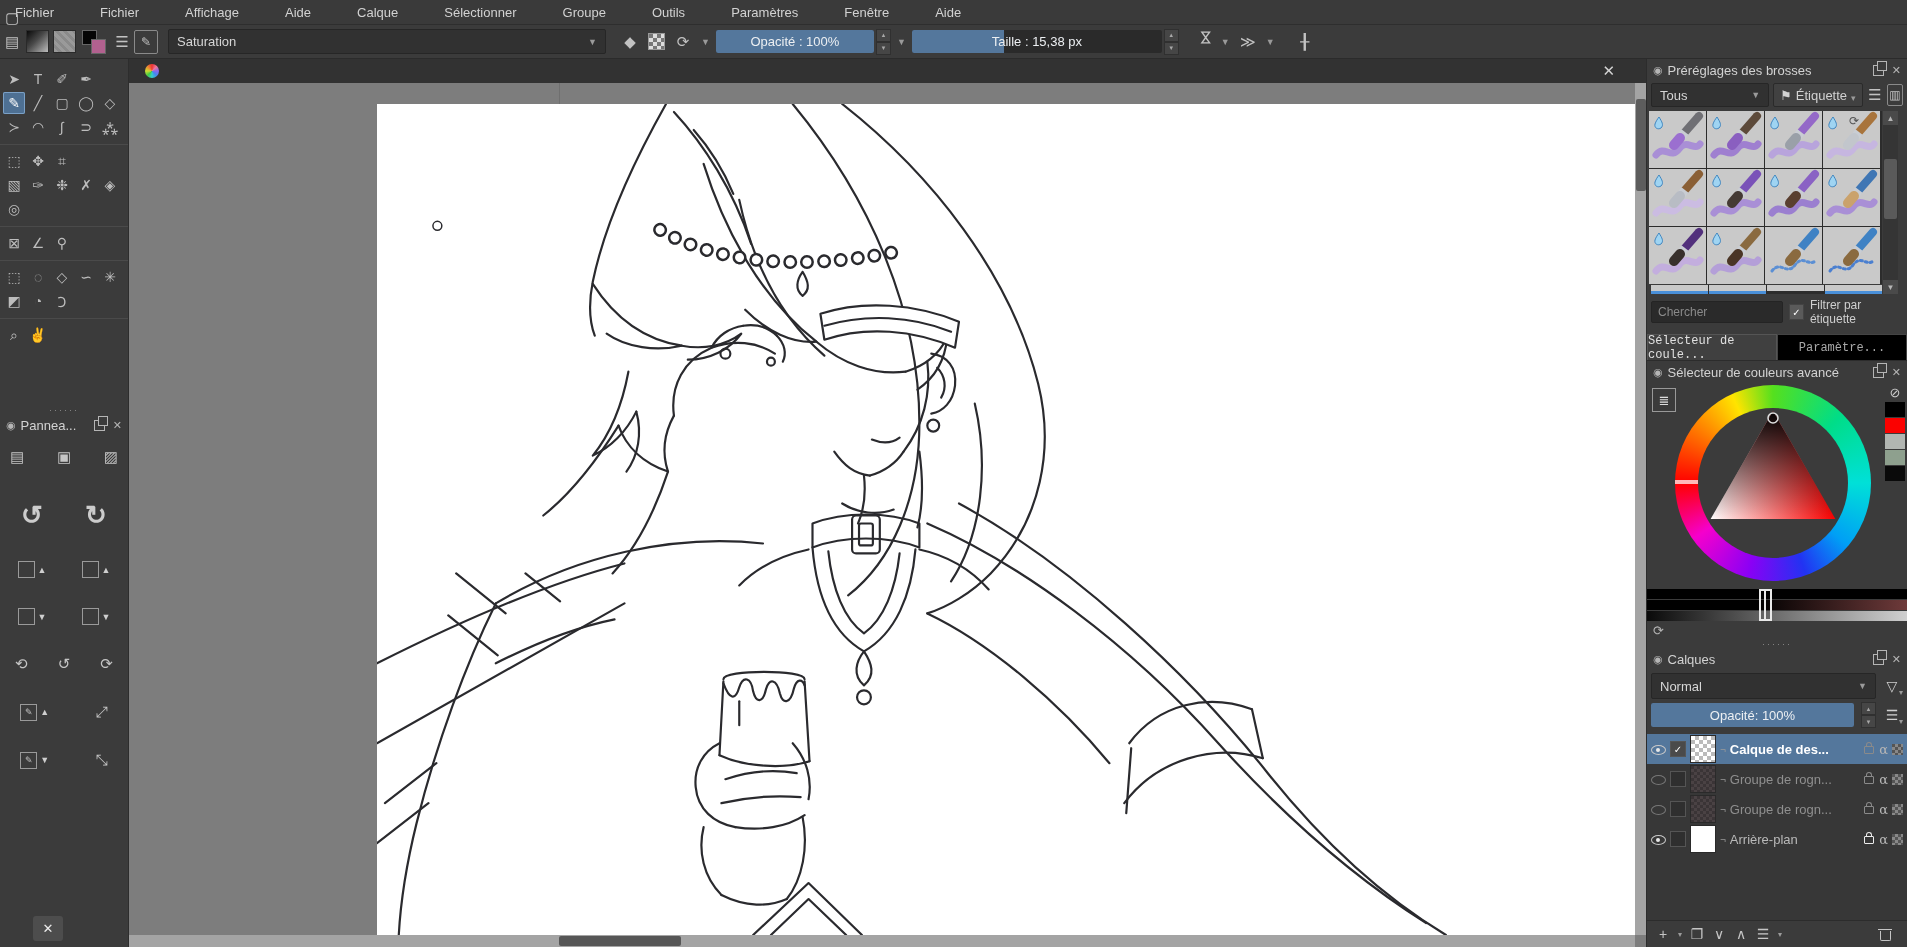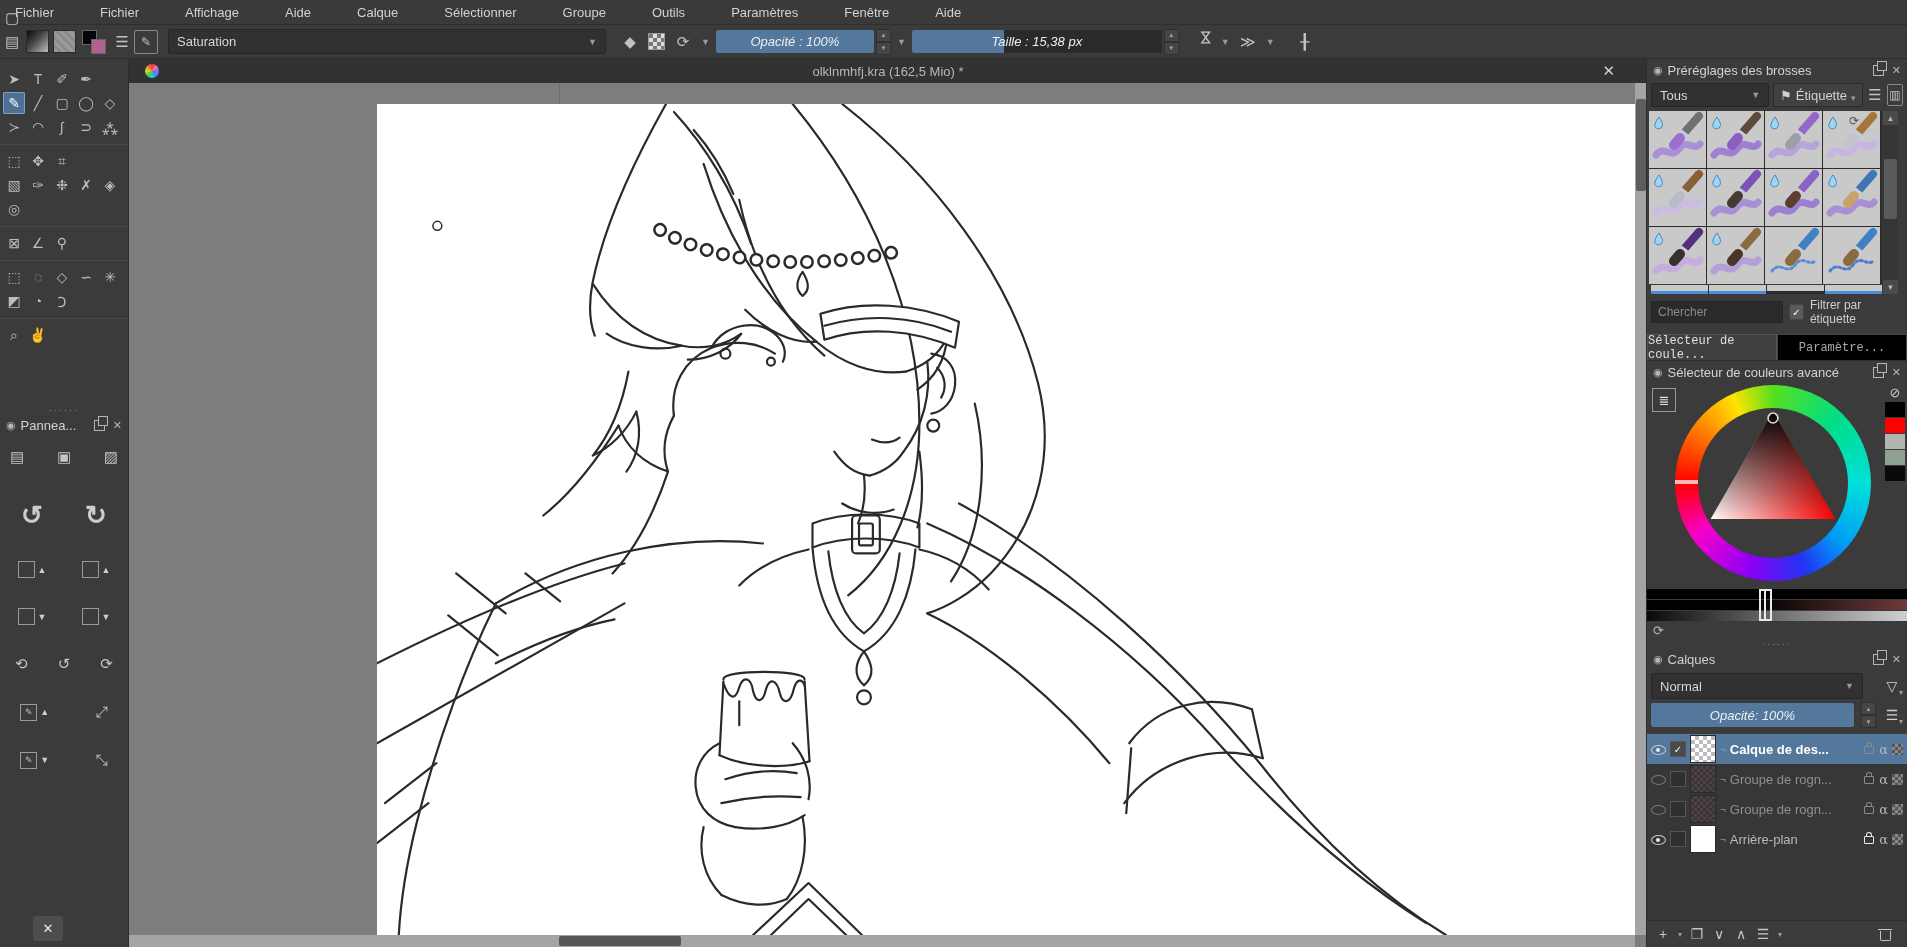--- a/index.html
+++ b/index.html
@@ -16,21 +16,21 @@
   #pattern-swatch{background:repeating-linear-gradient(45deg,#9a9a9a 0 3px,#8a8a8a 3px 6px);}
   #fgbg{width:24px;height:24px;position:relative;margin:0 4px;}
   #fgbg .fg{position:absolute;left:0;top:0;width:13px;height:13px;background:#050505;border:1px solid #666;}
   #fgbg .bg{position:absolute;right:0;bottom:0;width:13px;height:13px;background:#b2618f;border:1px solid #666;}
   .framed{border:1px solid #8a8a8a;border-radius:2px;width:22px;height:22px;font-size:12px;}
   .combo{height:23px;background:#313131;border:1px solid #262626;border-radius:2px;display:flex;align-items:center;padding:0 8px;color:#d6d6d6;}
   .combo .caret{margin-left:auto;color:#9a9a9a;font-size:9px;padding-left:8px;}
   #blend-combo{width:420px;margin-left:10px;}
   .kslider{height:23px;background:#2a2a2a;border-radius:2px;position:relative;overflow:hidden;flex:none;}
   .kslider .fill{position:absolute;left:0;top:0;bottom:0;background:#54779c;}
-  .kslider .lab{position:absolute;inset:0;display:flex;align-items:center;justify-content:center;color:#eceff2;font-style:italic;}
+  .kslider .lab{position:absolute;inset:0;display:flex;align-items:center;justify-content:center;color:#eceff2;}
   .spin{display:flex;flex-direction:column;margin-left:2px;}
   .spin span{width:13px;height:11px;background:#464646;border:1px solid #303030;color:#a8a8a8;font-size:6px;display:flex;align-items:center;justify-content:center;}
   .mini-caret{color:#9a9a9a;font-size:9px;margin:0 6px;}
   .rot90{display:inline-block;transform:rotate(90deg);}
   .tb-gap{width:12px;}
   
   #toolbox{position:absolute;left:0;top:59px;width:128px;height:346px;background:#3b3b3b;border-right:1px solid #2d2d2d;padding-top:8px;}
   .tool-row{display:flex;padding:0 2px;}
   .tool-row.sep{border-top:1px solid #4a4a4a;margin-top:5px;padding-top:4px;}
   .tool{width:22px;height:22px;margin:1px;border-radius:2px;display:flex;align-items:center;justify-content:center;font-size:14px;color:#bdbdbd;}
@@ -106,21 +106,21 @@
   #tri-svg{position:absolute;left:23px;top:23px;width:150px;height:150px;}
   #shade-col{position:absolute;right:2px;top:2px;width:20px;display:flex;flex-direction:column;align-items:center;}
   #shade-col .noicon{color:#cfcfcf;font-size:13px;height:16px;}
   .hist-swatch{width:20px;height:15px;margin-top:1px;}
   #strips{margin-top:0;position:relative;}
   .strip{height:10px;margin-bottom:1px;}
   #strip-handle{position:absolute;left:112px;top:0;width:13px;height:32px;border:2px solid #e8e8e8;box-sizing:border-box;background:transparent;}
   #strip-handle::after{content:"";position:absolute;left:3px;top:0;bottom:0;width:2px;background:#e8e8e8;}
   #color-refresh{height:17px;display:flex;align-items:center;padding-left:6px;color:#b5b5b5;font-size:13px;}
   
-  #blend-row{display:flex;align-items:center;gap:18px;padding:3px 4px;}
+  #blend-row{display:flex;align-items:center;gap:5px;padding:3px 4px;}
   #blend-combo-l{flex:1;height:24px;}
   .funnel{color:#cfcfcf;font-size:14px;position:relative;width:22px;text-align:center;}
   .funnel i{position:absolute;right:0;bottom:-3px;font-style:normal;font-size:8px;color:#9a9a9a;}
   #opacity-row{display:flex;align-items:center;gap:5px;padding:0 4px;}
   #layer-opacity{flex:1;height:24px;}
   #layer-opacity .fill{width:100%;}
   #layers-list{flex:1;margin-top:6px;overflow:hidden;background:#373737;}
   .layer-row{height:30px;display:flex;align-items:center;gap:4px;padding:0 4px;color:#c9c9c9;}
   .layer-row.selected{background:#54779c;}
   .eye{width:15px;height:15px;position:relative;flex:none;}
@@ -480,21 +480,20 @@
         <span></span>
         <span class="ticon">⤡</span>
       </span>
     </div>
   <div id="scratch-close">✕</div>
 </div>
 
 <div id="canvas-area">
   <div id="canvas-tabbar">
     <span id="krita-logo"></span>
-    <span id="canvas-title">olklnmhfj.kra (162,5 Mio) *</span>
     <span id="canvas-close">✕</span>
   </div>
   <div id="viewport">
     <div id="page">
       <svg viewBox="0 0 1271 832" preserveAspectRatio="none">
         <g fill="none" stroke="#2a2a2e" stroke-width="2.2" stroke-linecap="round" stroke-linejoin="round">
 
           <circle cx="61" cy="122" r="4.5" stroke-width="1.5"></circle>
 
           <path d="M292,0 C258,60 230,120 218,178 C214,198 214,216 220,232"></path>

